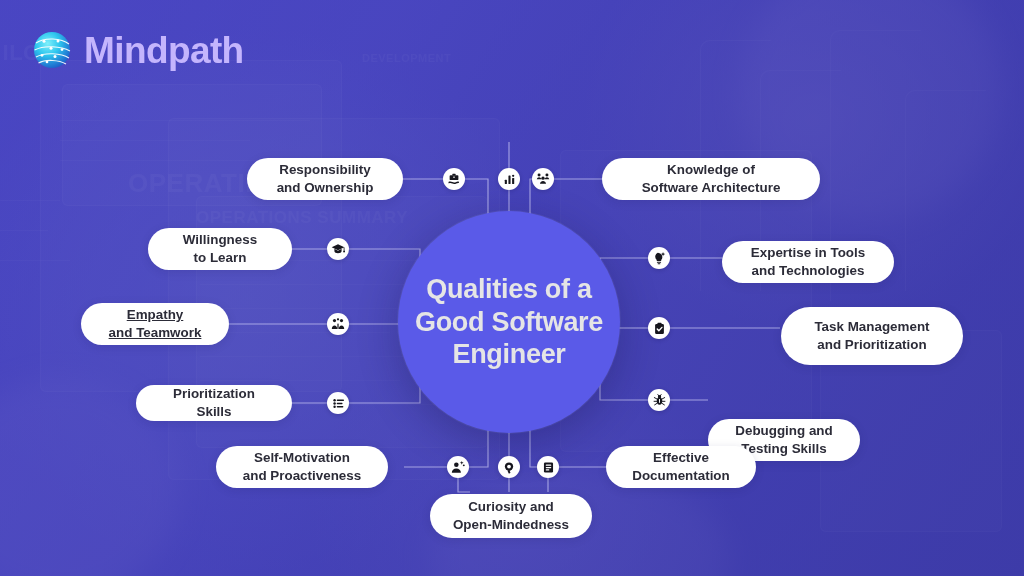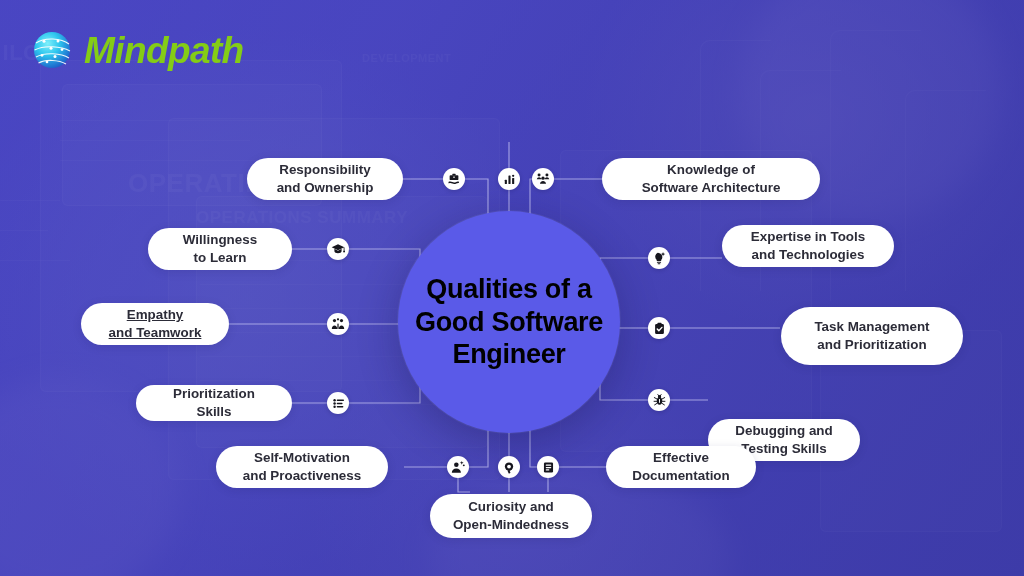--- a/index.html
+++ b/index.html
@@ -73,24 +73,23 @@
     position: absolute;
     left: 31px;
     top: 29px;
     display: flex;
     align-items: center;
     gap: 11px;
     z-index: 40;
   }
   .logo-mark { width: 42px; height: 42px; display: block; }
   .logo-text {
-    color: #84cc16;
+    color: #c4b5fd;
     font-size: 37px;
     font-weight: 700;
-    font-style: italic;
     letter-spacing: -.6px;
     line-height: 1;
   }
 
   
   #wires {
     position: absolute;
     inset: 0;
     z-index: 10;
   }
@@ -104,21 +103,21 @@
     height: 222px;
     border-radius: 50%;
     background: #5a5ae8;
     box-shadow: 0 0 0 1px rgba(255,255,255,.06), 0 10px 40px rgba(20,18,70,.30);
     display: flex;
     align-items: center;
     justify-content: center;
     z-index: 22;
   }
   .hub-text {
-    color: #000000;
+    color: #e5e5e5;
     font-size: 27px;
     font-weight: 700;
     line-height: 1.22;
     text-align: center;
     letter-spacing: -.3px;
     padding: 0 14px;
     white-space: pre-line;
   }
 
   
@@ -298,21 +297,21 @@
 
   <div class="pill" style="left:81px; top:303px; width:148px; height:42px;text-decoration:underline;">
     <span>Empathy
 and Teamwork</span>
   </div>
 
   <div class="pill" style="left:136px; top:385px; width:156px; height:36px;">
     <span>Prioritization Skills</span>
   </div>
 
-  <div class="pill" style="left:722px; top:225px; width:172px; height:42px;">
+  <div class="pill" style="left:722px; top:241px; width:172px; height:42px;">
     <span>Expertise in Tools
 and Technologies</span>
   </div>
 
   <div class="pill" style="left:781px; top:307px; width:182px; height:58px;">
     <span>Task Management
 and Prioritization</span>
   </div>
 
   <div class="pill" style="left:708px; top:379px; width:152px; height:42px;margin-top:40px;">

